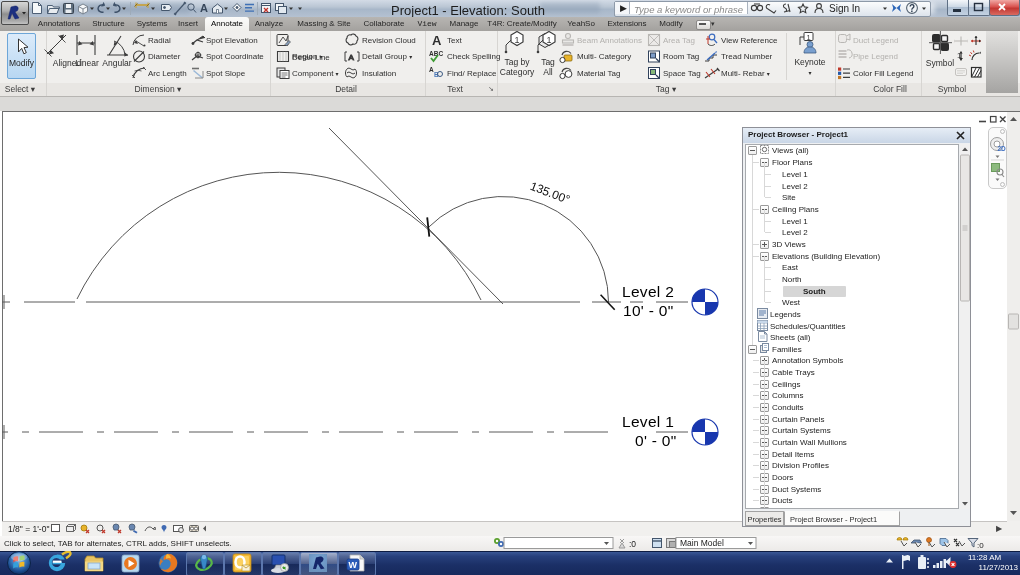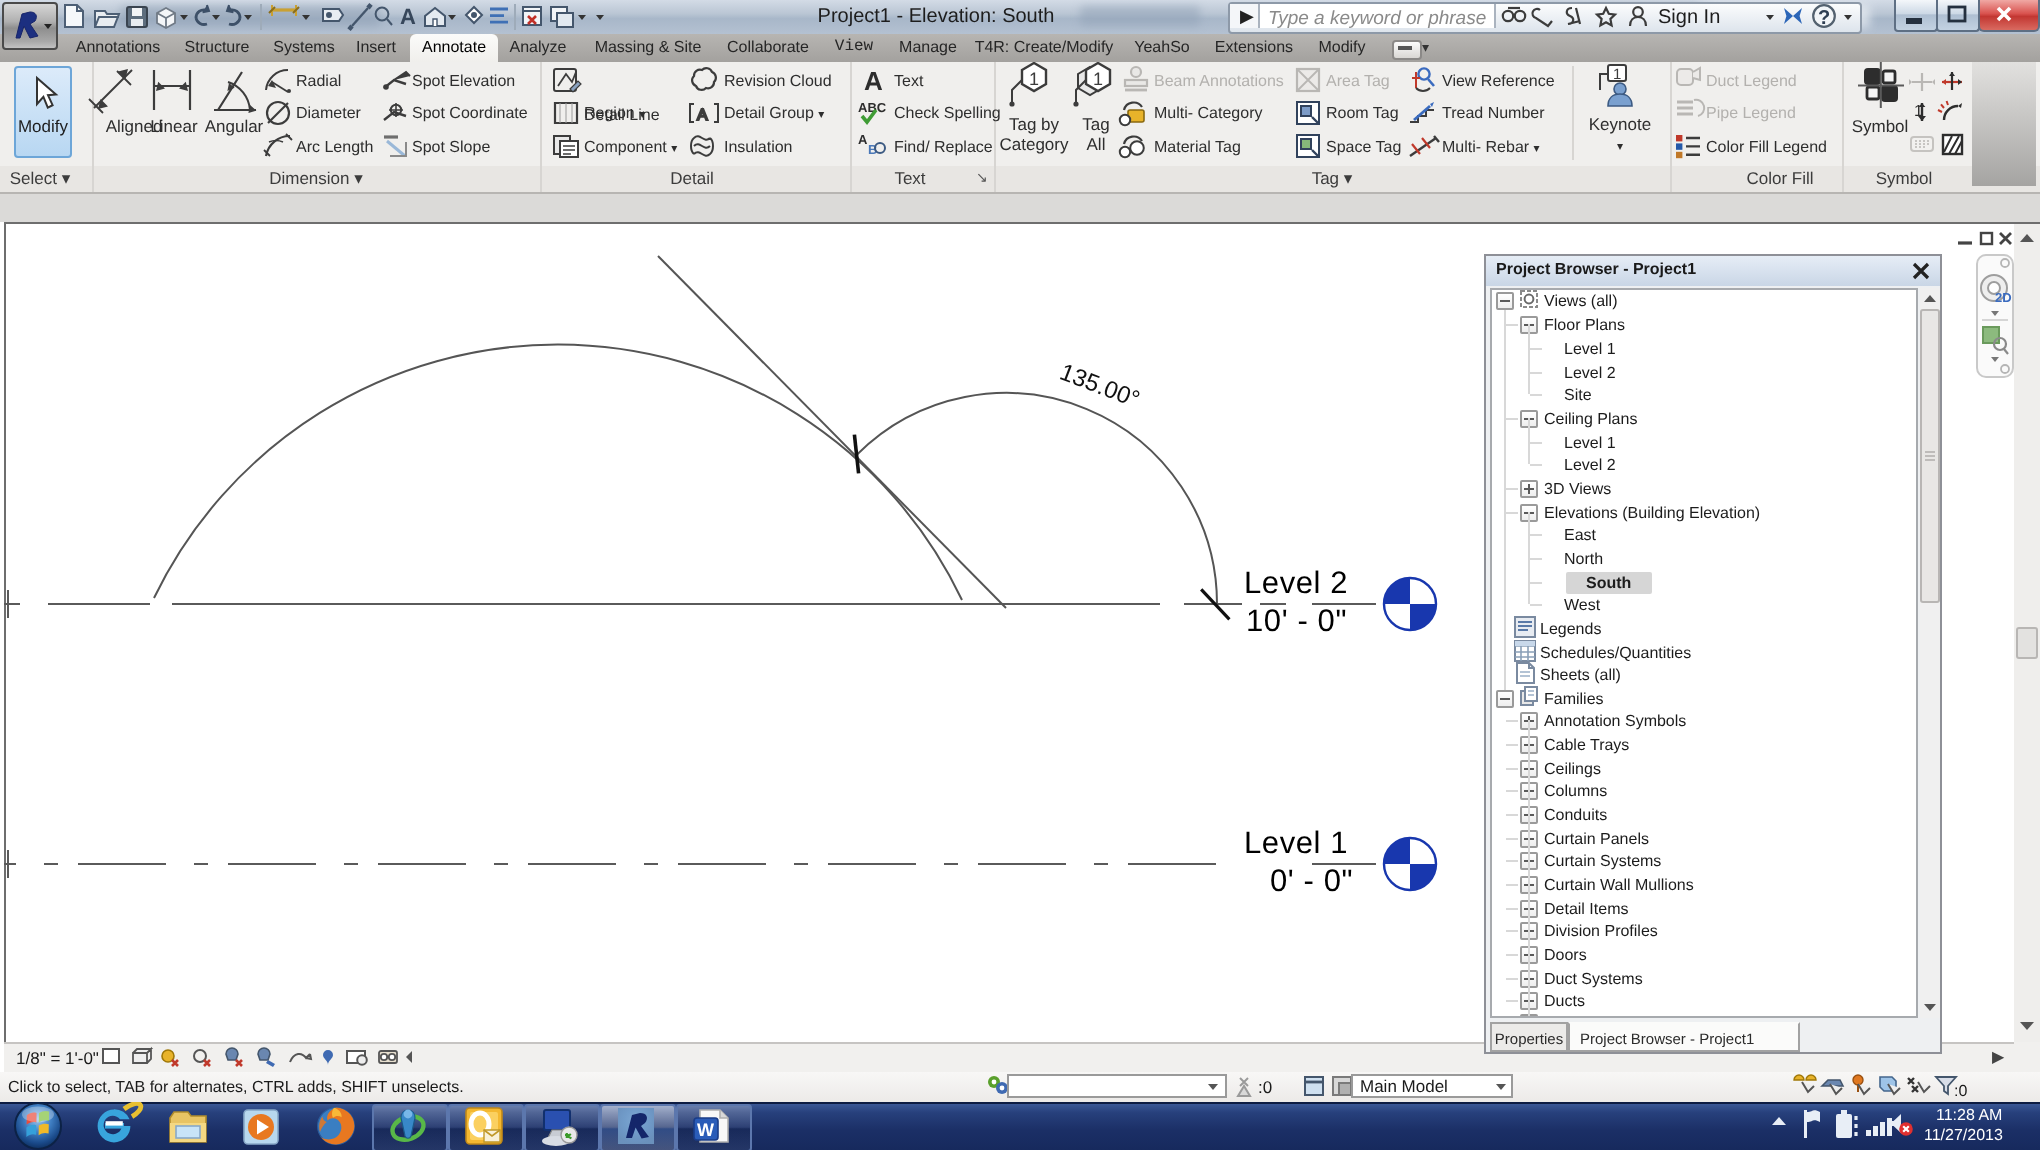--- a/index.html
+++ b/index.html
@@ -7,21 +7,21 @@
        font-family:"Liberation Sans",sans-serif;background:#fff;}
   .ab{position:absolute;}
   .tx{position:absolute;white-space:nowrap;}
   svg{display:block;}
   
   #titlebar{left:0;top:0;width:1020px;height:17px;
     background:linear-gradient(#d3dbe6 0%,#bac6d4 40%,#a8b7c9 55%,#b4c1d1 100%);}
   #rbtn{left:1px;top:1px;width:26px;height:22px;z-index:5;
     background:linear-gradient(#d6d6d6,#b0b0b0 40%,#8e8e8e 55%,#a8a8a8 85%,#c2c2c2);
     border:1px solid #4a4a4a;border-radius:2px;}
-  #title{top:3px;left:388px;width:160px;text-align:center;font-size:10px;color:#1d1d1d;}
+  #title{top:3px;left:388px;width:160px;text-align:center;font-size:13px;color:#1d1d1d;}
   
   .winbtn{top:0;height:15px;border:1px solid #5e6f84;border-top:none;
     background:linear-gradient(#f4f7fa,#cdd9e6 45%,#aebfd2 50%,#c3d2e2);}
   #closebtn{background:linear-gradient(#f0a8a4,#d9534f 45%,#c23732 55%,#d96a60);}
   
   #tabrow{left:0;top:17px;width:1020px;height:14px;
     background:linear-gradient(#b7b5b2,#a3a19e);}
   .rtab{top:17px;height:14px;line-height:14px;font-size:8px;color:#262626;text-align:center;}
   #activetab{background:linear-gradient(#fbfbfa,#f0efec);border-radius:3px 3px 0 0;
     color:#000;}
@@ -775,21 +775,21 @@
     <g fill="#e8eef6">
         <path d="M53 17 v-3 h2.5 v3 z M56.5 17 v-5 h2.5 v5 z M60 17 v-7 h2.5 v7 z M63.5 17 v-9 h2.5 v9 z"></path>
       </g>
     <g>
       <path d="M64 9.5 h2.8 l3.7-3.5 v9.5 l-3.7-3.5 h-2.8 z" fill="#e8eef6"></path>
       <circle cx="73" cy="13.5" r="3.4" fill="#e03030"></circle>
       <path d="M71.6 12.1 l2.8 2.8 M74.4 12.1 l-2.8 2.8" stroke="#fff" stroke-width="1.1"></path>
     </g>
   </svg>
   <div class="tx" style="left:968px;top:553px;width:50px;font-size:8px;color:#fff;">11:28 AM</div>
-  <div class="tx" style="left:962px;top:563px;width:56px;font-size:8px;color:#fff;">11/27/2013</div>
+  <div class="tx" style="left:962px;top:563px;width:56px;font-size:8px;color:#fff;text-align:right;">11/27/2013</div>
 
   <div id="browser" class="ab">
     <div id="bheader" class="ab">
       <span style="position:absolute;left:5px;top:2px;">Project Browser - Project1</span>
       <svg width="9" height="9" viewBox="0 0 9 9" style="position:absolute;right:5px;top:3px;">
           <path d="M1 1 l7 7 M8 1 l-7 7" stroke="#222" stroke-width="1.6"></path>
         </svg>
     </div>
     <div class="btab" style="left:2px;width:39px;">Properties</div>
     <div class="btab" style="left:41px;width:116px;background:#fbfbfa;border-top:1px solid #fbfbfa;text-align:left;padding-left:5px;">Project Browser - Project1</div>
@@ -823,21 +823,21 @@
       <div class="ab exp plus" style="left:14px;top:95px;"></div>
       <div class="trow" style="left:26px;top:94px;">3D Views</div>
       <div class="ab" style="left:7px;top:111px;width:6px;height:1px;background:#d8d8d8;"></div>
       <div class="ab exp" style="left:14px;top:107px;"></div>
       <div class="trow" style="left:26px;top:106px;">Elevations (Building Elevation)</div>
       <div class="ab" style="left:19px;top:122px;width:6px;height:1px;background:#d8d8d8;"></div>
       <div class="trow" style="left:36px;top:117px;">East</div>
       <div class="ab" style="left:19px;top:134px;width:6px;height:1px;background:#d8d8d8;"></div>
       <div class="trow" style="left:36px;top:129px;">North</div>
       <div class="ab" style="left:19px;top:146px;width:6px;height:1px;background:#d8d8d8;"></div>
-      <div class="trow" style="left:37px;top:141px;font-weight:bold;background:#d6d6d6;padding:0 10px;border-radius:1px;">South</div>
+      <div class="trow" style="left:37px;top:141px;font-weight:bold;background:#d6d6d6;padding:0 20px;border-radius:1px;">South</div>
       <div class="ab" style="left:19px;top:157px;width:6px;height:1px;background:#d8d8d8;"></div>
       <div class="trow" style="left:36px;top:152px;">West</div>
       <div class="ab" style="left:11px;top:163px;">
           <svg width="11" height="11" viewBox="0 0 11 11">
             <rect x="0.5" y="0.5" width="10" height="10" fill="#e8ecf2" stroke="#7a8aa0"></rect>
             <path d="M2 3 h7 M2 5 h7 M2 7 h5" stroke="#5a7aa8" stroke-width="1"></path>
           </svg>
         </div>
       <div class="trow" style="left:24px;top:164px;">Legends</div>
       <div class="ab" style="left:11px;top:175px;">

